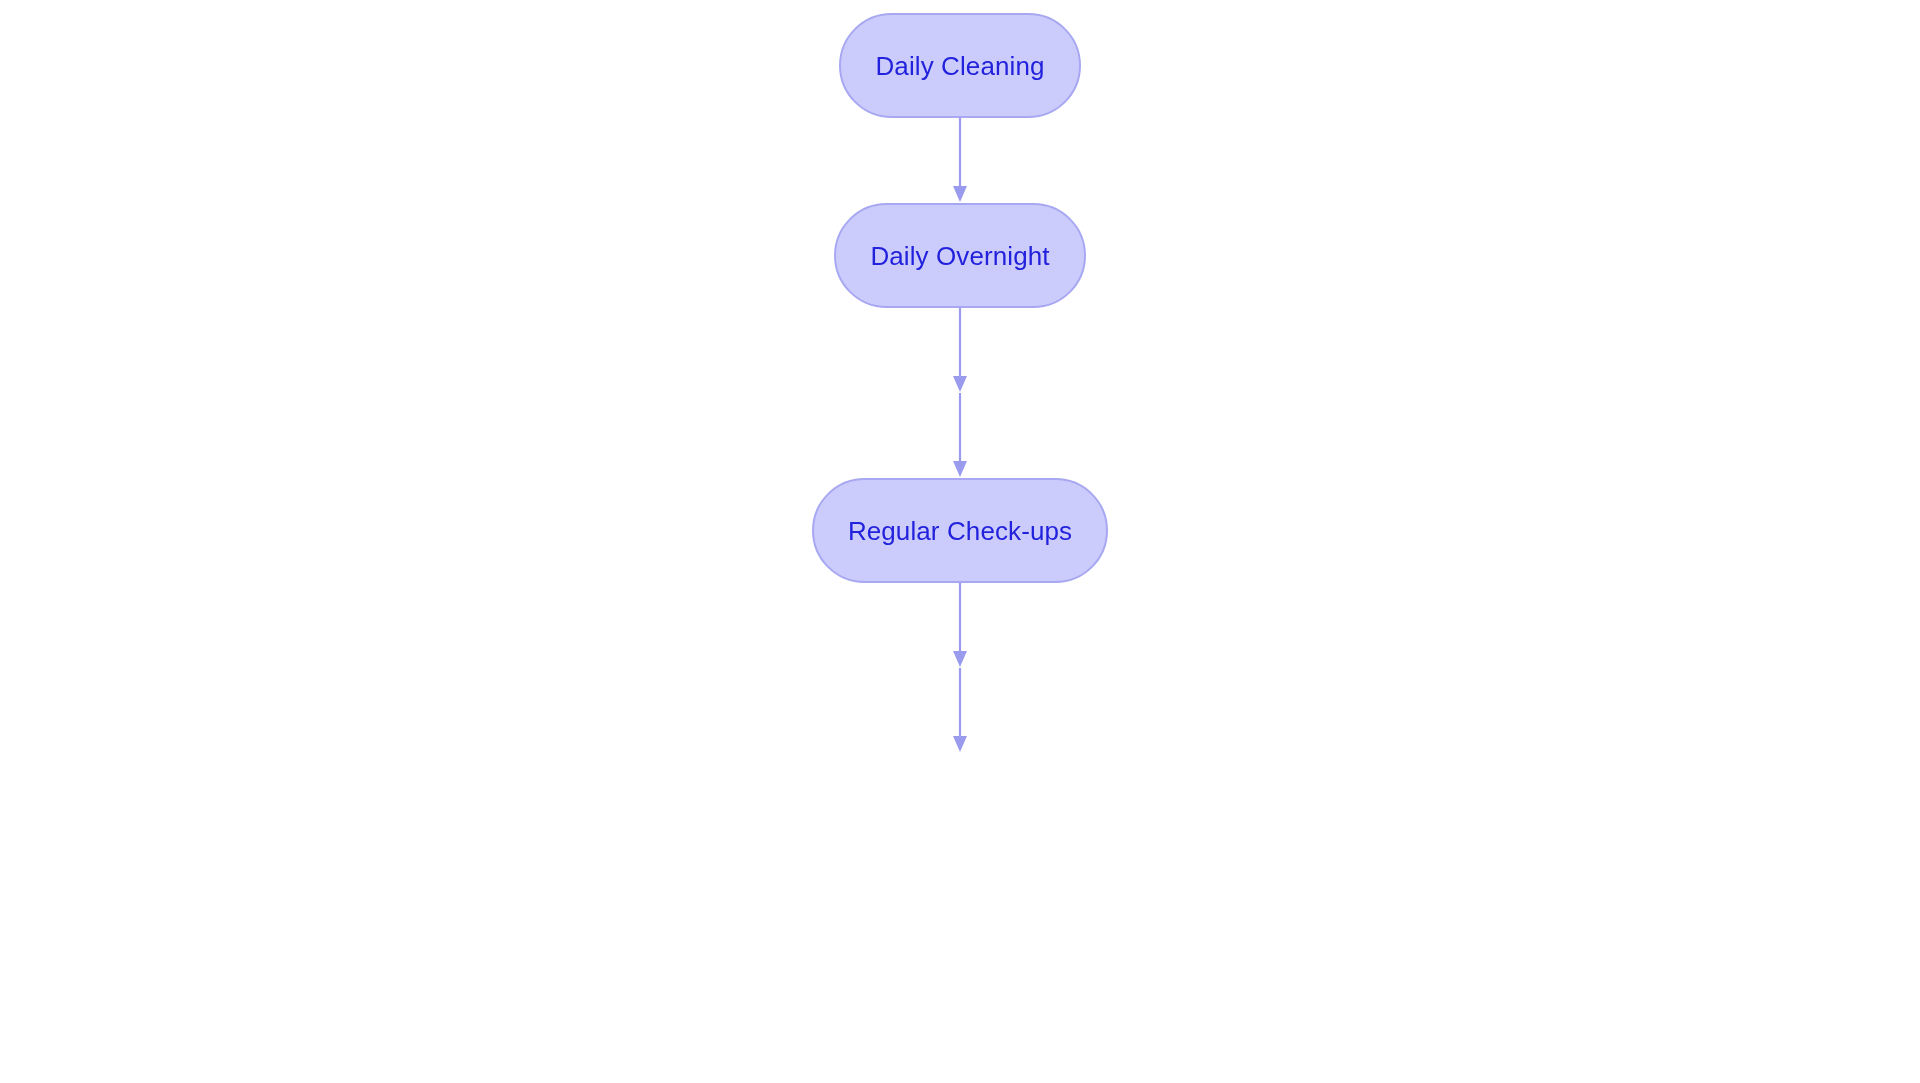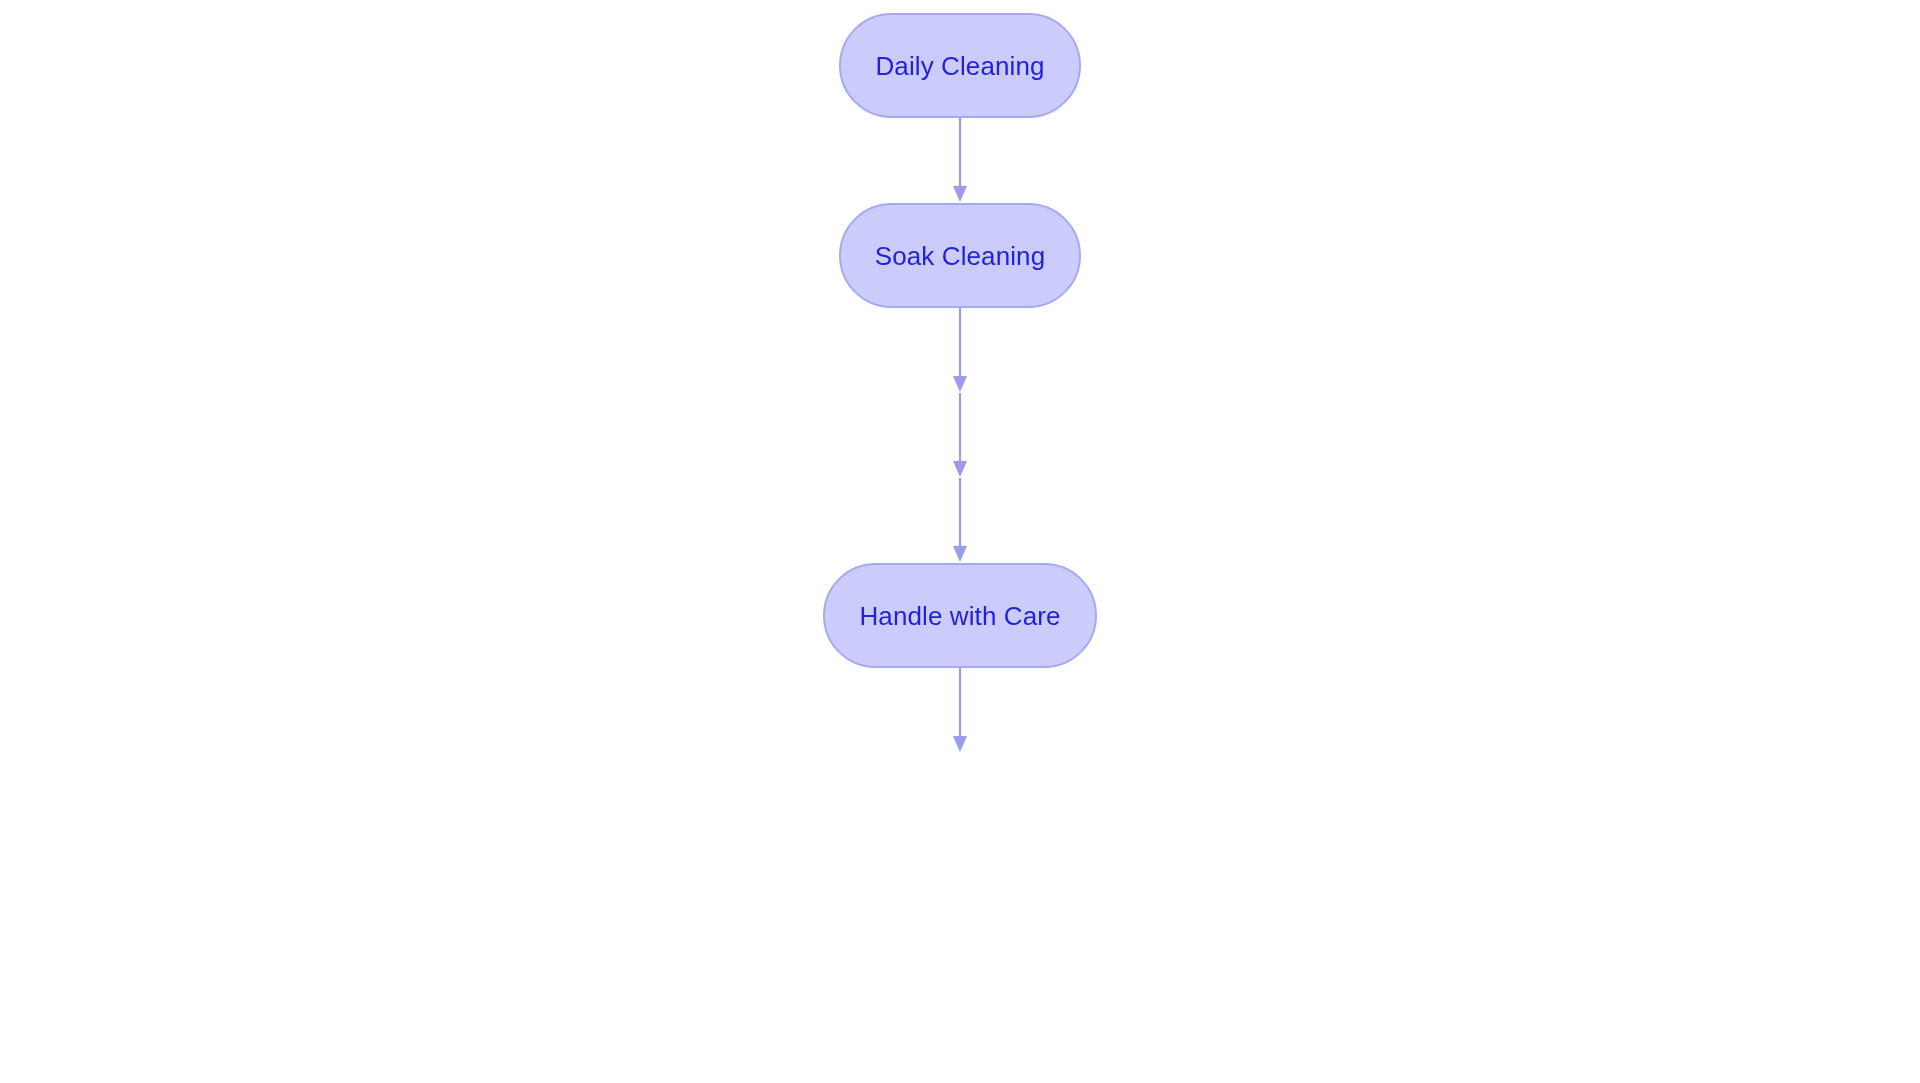--- a/index.html
+++ b/index.html
@@ -70,44 +70,44 @@
     <div class="flow-node">
       <span class="flow-node-label">Daily Cleaning</span>
     </div>
 
     <svg class="flow-connector" viewBox="0 0 30 85" aria-hidden="true">
       <line x1="15" y1="0" x2="15" y2="69" stroke="#9a9aee" stroke-width="2.2"></line>
       <polygon points="8,68 22,68 15,84" fill="#9a9aee"></polygon>
     </svg>
 
     <div class="flow-node">
-      <span class="flow-node-label">Soak Cleaning</span>
+      <span class="flow-node-label">Daily Overnight</span>
+    </div>
+
+    <svg class="flow-connector" viewBox="0 0 30 85" aria-hidden="true">
+      <line x1="15" y1="0" x2="15" y2="69" stroke="#9a9aee" stroke-width="2.2"></line>
+      <polygon points="8,68 22,68 15,84" fill="#9a9aee"></polygon>
+    </svg>
+
+
+    <svg class="flow-connector" viewBox="0 0 30 85" aria-hidden="true">
+      <line x1="15" y1="0" x2="15" y2="69" stroke="#9a9aee" stroke-width="2.2"></line>
+      <polygon points="8,68 22,68 15,84" fill="#9a9aee"></polygon>
+    </svg>
+
+    <div class="flow-node">
+      <span class="flow-node-label">Regular Check-ups</span>
     </div>
 
     <svg class="flow-connector" viewBox="0 0 30 85" aria-hidden="true">
       <line x1="15" y1="0" x2="15" y2="69" stroke="#9a9aee" stroke-width="2.2"></line>
       <polygon points="8,68 22,68 15,84" fill="#9a9aee"></polygon>
     </svg>
 
 
     <svg class="flow-connector" viewBox="0 0 30 85" aria-hidden="true">
       <line x1="15" y1="0" x2="15" y2="69" stroke="#9a9aee" stroke-width="2.2"></line>
       <polygon points="8,68 22,68 15,84" fill="#9a9aee"></polygon>
     </svg>
 
 
-    <svg class="flow-connector" viewBox="0 0 30 85" aria-hidden="true">
-      <line x1="15" y1="0" x2="15" y2="69" stroke="#9a9aee" stroke-width="2.2"></line>
-      <polygon points="8,68 22,68 15,84" fill="#9a9aee"></polygon>
-    </svg>
-
-    <div class="flow-node">
-      <span class="flow-node-label">Handle with Care</span>
-    </div>
-
-    <svg class="flow-connector" viewBox="0 0 30 85" aria-hidden="true">
-      <line x1="15" y1="0" x2="15" y2="69" stroke="#9a9aee" stroke-width="2.2"></line>
-      <polygon points="8,68 22,68 15,84" fill="#9a9aee"></polygon>
-    </svg>
-
-
   </div>
 </div>
 
 </body></html>

